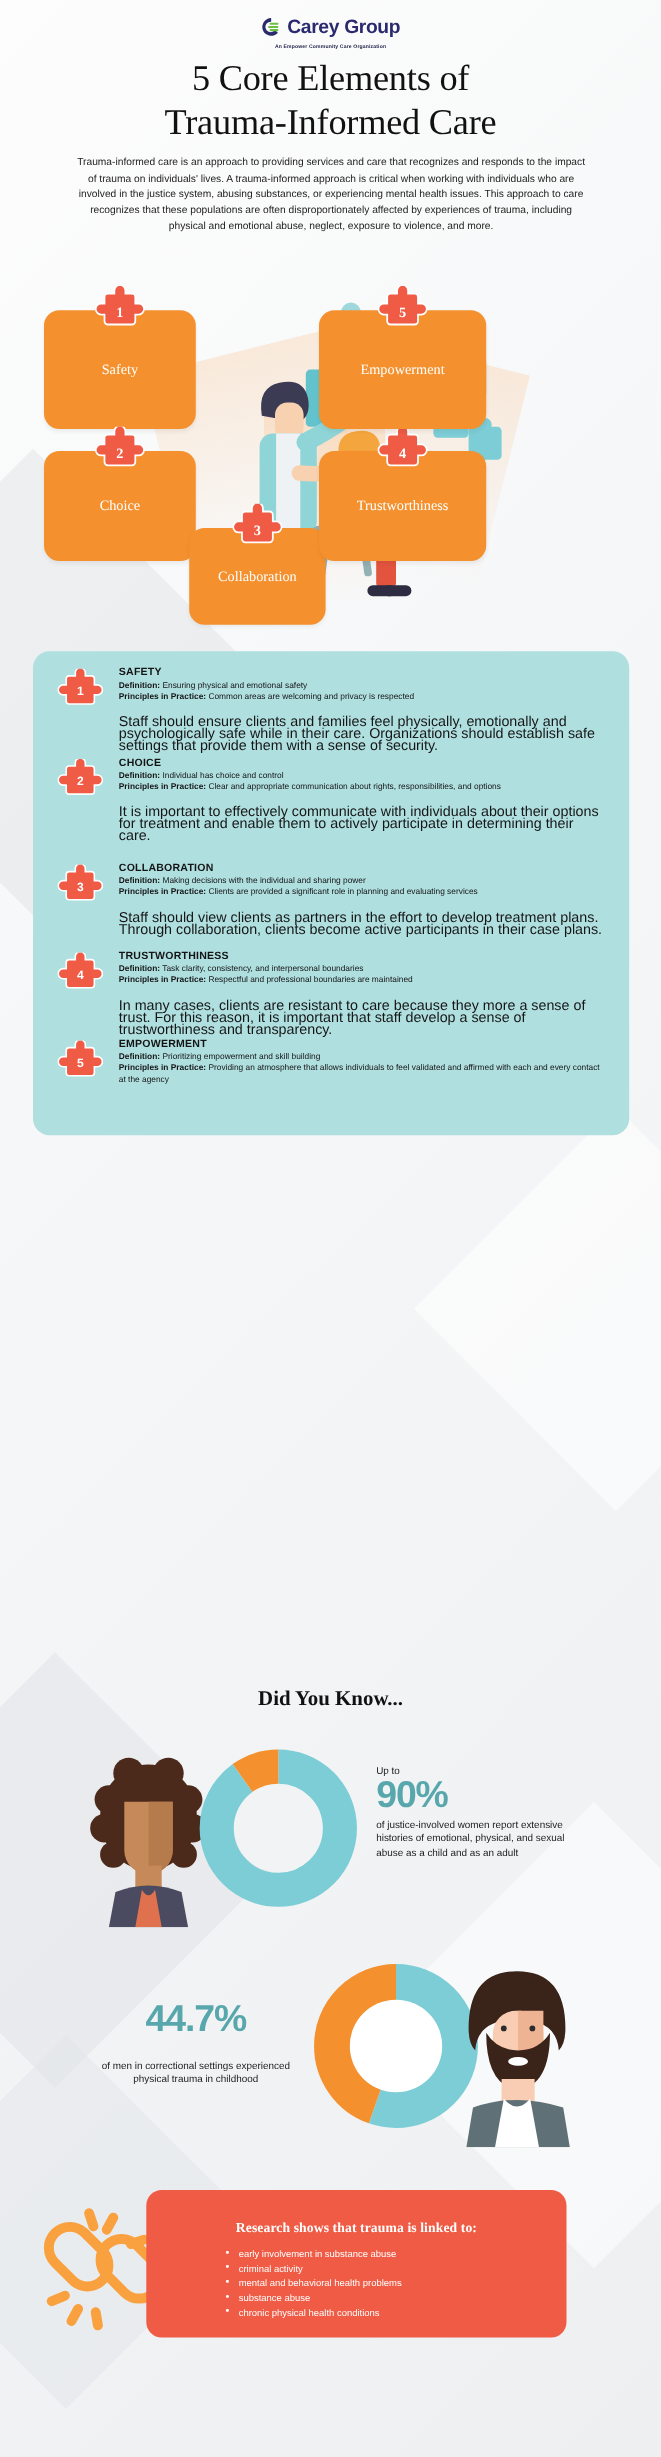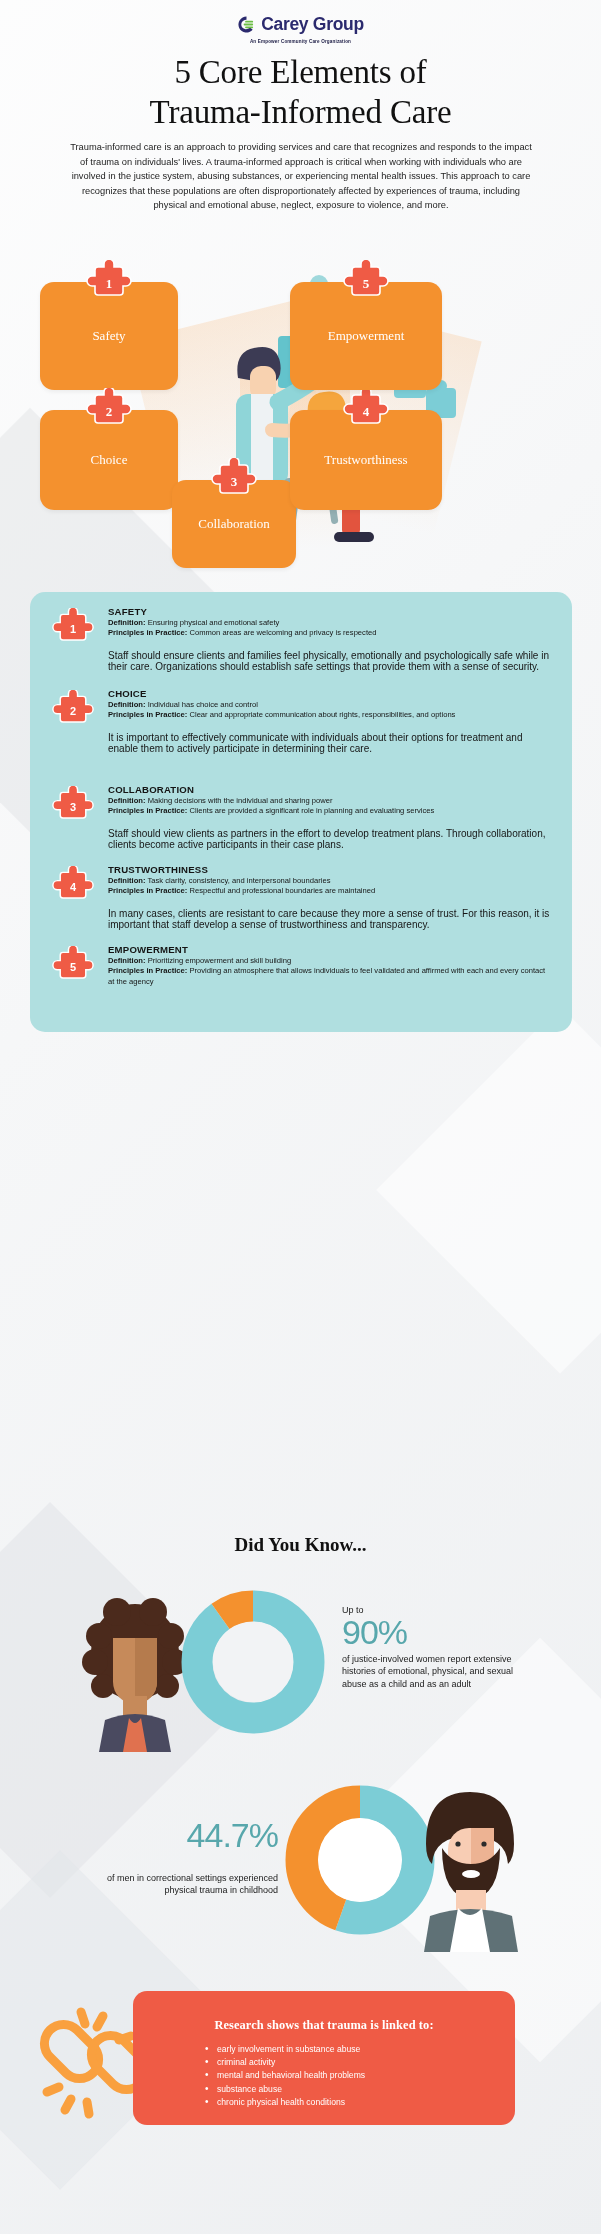--- a/index.html
+++ b/index.html
@@ -72,30 +72,30 @@
   .item { position: absolute; left: 22px; width: 500px; }
   .item .pzs { position: absolute; left: 0; top: 2px; width: 42px; height: 42px; }
   .item .pzs .num {
     position: absolute; inset: 0; display:flex; align-items:center; justify-content:center;
     color:#fff; font-size:11px; font-weight:bold; font-family:"Liberation Sans", sans-serif;
   }
   .item .body { margin-left: 56px; }
   .it-title { font-size: 9.6px; font-weight: bold; color: #141414; letter-spacing: 0.2px; margin-bottom: 1px; }
   .it-line { font-size: 7.6px; color: #161616; line-height: 10.4px; }
   .it-line b { font-weight: bold; }
-  .it-para { font-size: 10px; color: #161616; line-height: 11.2px; margin-top: 11px; }
+  .it-para { font-size: 13px; color: #161616; line-height: 11.2px; margin-top: 11px; }
 
   
   .dyk-title {
     position: absolute; top: 1534px; left: 0; right: 0; text-align: center;
     font-family: "Liberation Serif", serif; font-size: 19px; font-weight: bold; color: #111;
   }
   .stat { position: absolute; }
   .big-num {
-    font-family: "Liberation Sans", sans-serif; font-weight: normal;
+    font-family: "Liberation Sans", sans-serif; font-weight: bold;
     font-size: 34px; color: #58a7ac; line-height: 34px; letter-spacing: -1px;
   }
   .uptо, .stat-pre { font-size: 9px; color: #1b1b1b; }
   .stat-txt { font-size: 9px; line-height: 12.4px; color: #1b1b1b; }
 
   
   .avatar { position: absolute; }
 
   
   .research {
@@ -369,21 +369,21 @@
       <circle cx="75" cy="75" r="40" fill="#f2f3f5"></circle>
     </svg>
   </div>
 
   <div class="stat" style="left:342px; top:1605px; width:190px;">
     <div class="stat-pre">Up to</div>
     <div class="big-num">90%</div>
     <div class="stat-txt" style="margin-top:4px;">of justice-involved women report extensive histories of emotional, physical, and sexual abuse as a child and as an adult</div>
   </div>
 
-  <div class="stat" style="left:78px; top:1818px; width:200px; text-align:right;">
+  <div class="stat" style="left:78px; top:1818px; width:200px; text-align:center;">
     <div class="big-num">44.7%</div>
     <div class="stat-txt" style="margin-top:20px;">of men in correctional settings experienced physical trauma in childhood</div>
   </div>
 
   <div class="stat" style="left:280px; top:1780px; width:160px; height:160px;">
     <svg width="160" height="160" viewBox="0 0 160 160">
 
       <circle cx="80" cy="80" r="58" fill="none" stroke="#7ccdd6" stroke-width="33" stroke-dasharray="201.5 162.9" stroke-dashoffset="0" transform="rotate(-90 80 80)"></circle>
       <circle cx="80" cy="80" r="58" fill="none" stroke="#f4912e" stroke-width="33" stroke-dasharray="162.9 201.5" stroke-dashoffset="-201.5" transform="rotate(-90 80 80)"></circle>
       <circle cx="80" cy="80" r="42" fill="#ffffff"></circle>

